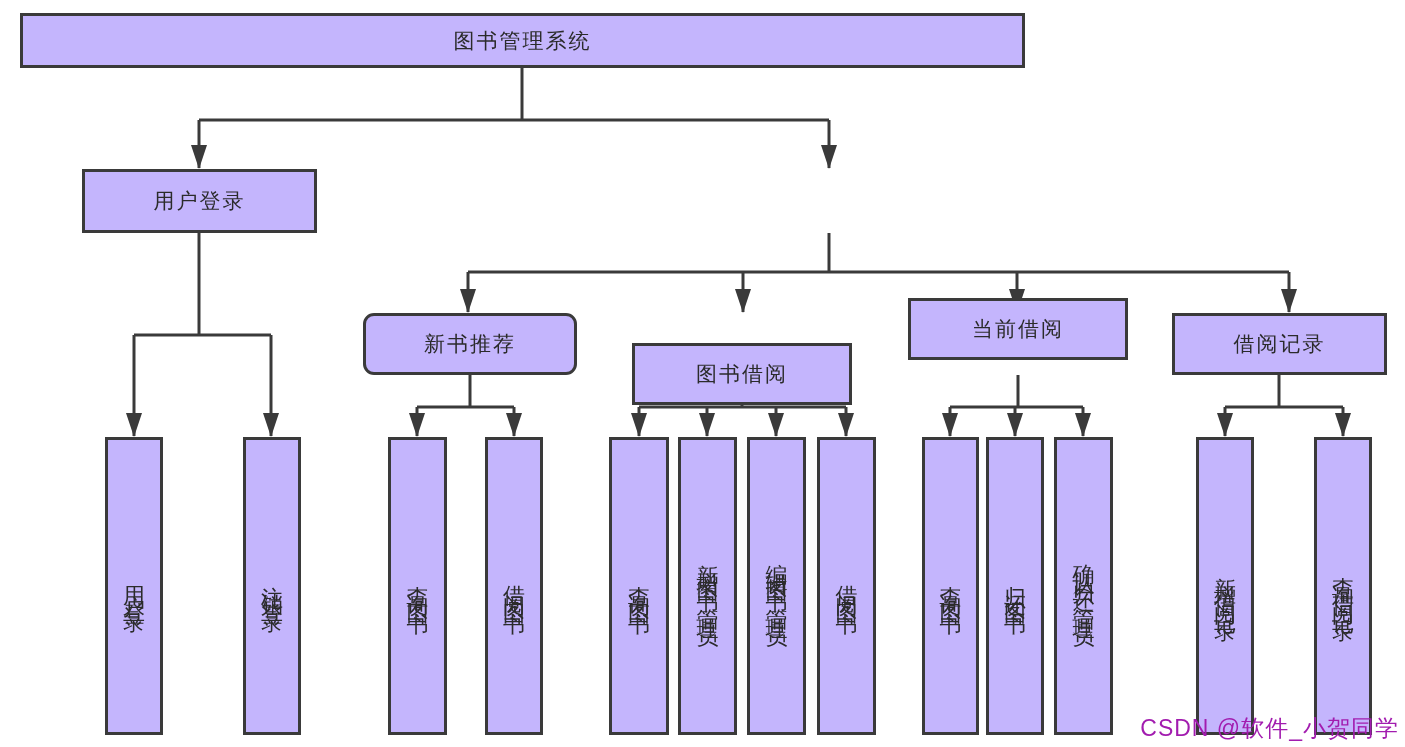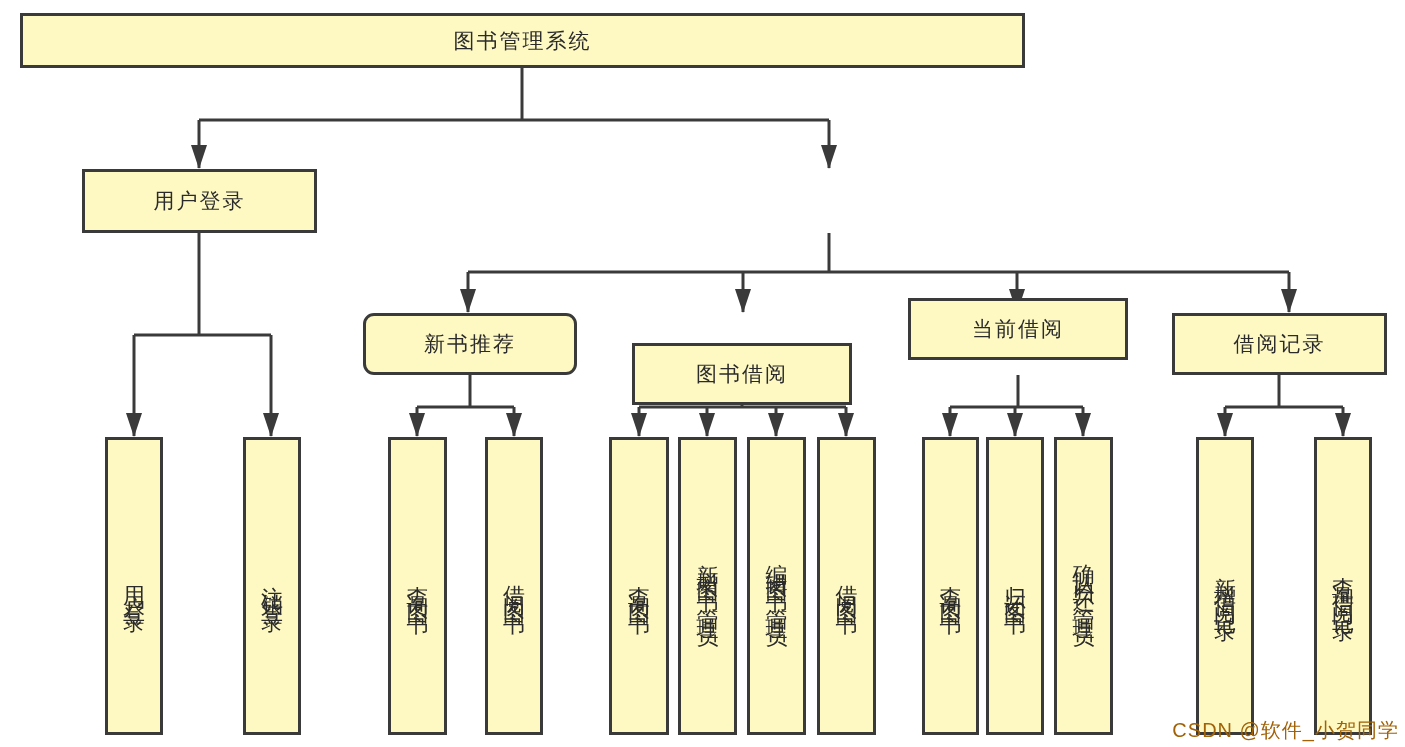--- a/index.html
+++ b/index.html
@@ -8,21 +8,21 @@
     width:1405px;height:747px;
     background:#ffffff;
     font-family:"Liberation Sans","DejaVu Sans",sans-serif;
     overflow:hidden;
   }
   #wires{position:absolute;left:0;top:0;width:1405px;height:747px;}
   .node{
     position:absolute;
     box-sizing:border-box;
     border:3px solid #3a3a3a;
-    background:#fef9c3;
+    background:#c4b5fd;
     display:flex;
     align-items:center;
     justify-content:center;
     color:#2b2b2b;
     z-index:2;
   }
   .h-node{
     font-size:21px;
     letter-spacing:2px;
     white-space:nowrap;
@@ -31,23 +31,23 @@
     writing-mode:vertical-rl;
     text-orientation:mixed;
     font-size:22px;
     letter-spacing:9px;
     line-height:1;
   }
   .watermark{
     position:absolute;
     right:6px;
     bottom:3px;
-    font-size:20px;
+    font-size:23px;
     letter-spacing:1px;
-    color:#a16207;
+    color:#a21caf;
     z-index:5;
     white-space:nowrap;
   }
 </style>
 </head>
 <body>
 
 <div id="canvas">
 
   <svg id="wires" viewBox="0 0 1405 747" xmlns="http://www.w3.org/2000/svg" aria-hidden="true">

